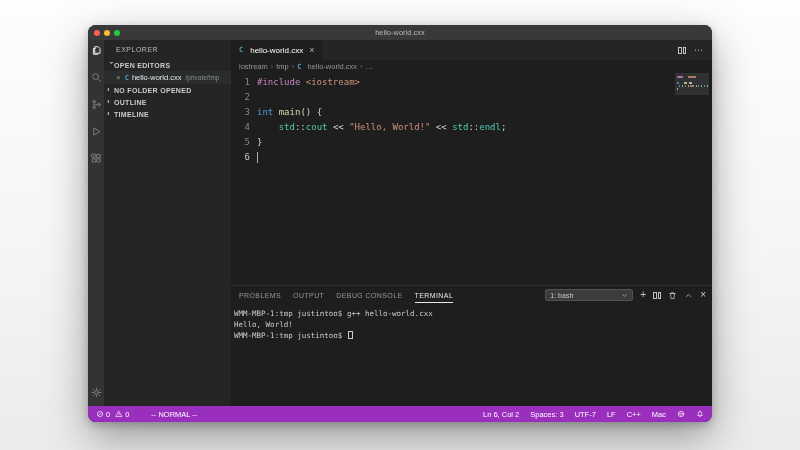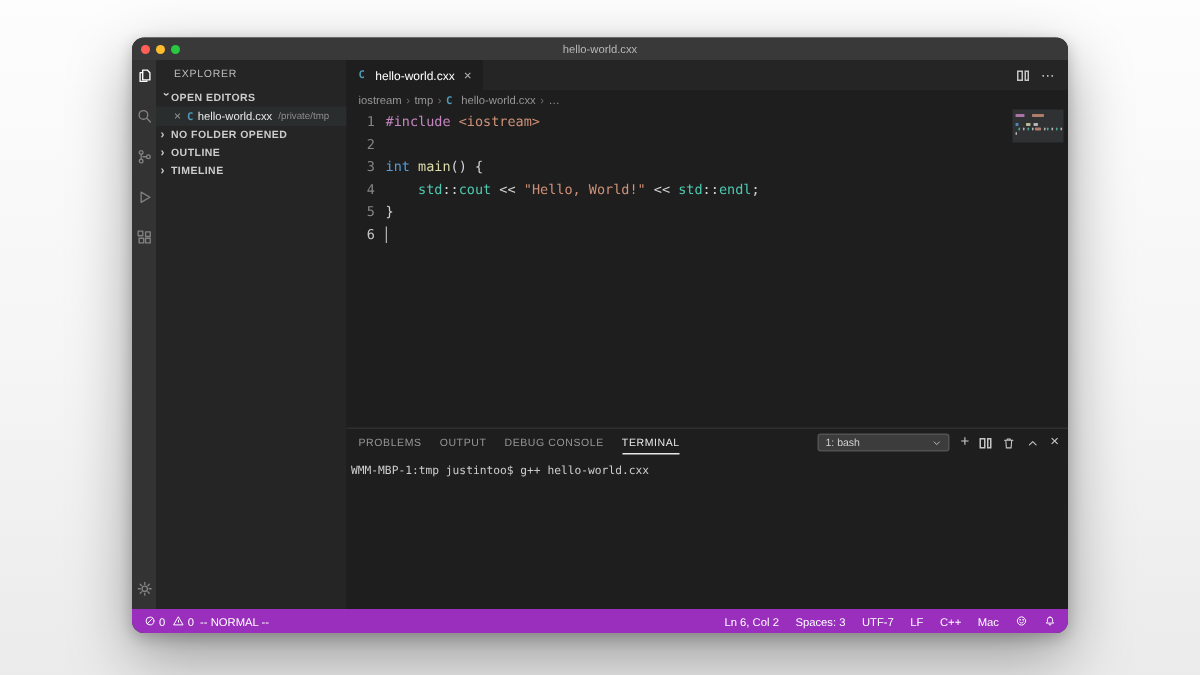--- a/index.html
+++ b/index.html
@@ -76,21 +76,21 @@
   .pa-ico { font-size:10px; line-height:1; color:#c5c5c5; display:flex; align-items:center; }
   .pa-ico svg { width:9px; height:9px; display:block; }
 
   .terminal { flex:1; padding:4px 0 0 3px; font-family:"DejaVu Sans Mono", monospace; font-size:7.5px; line-height:11px; color:#cccccc; }
   .term-line { white-space:pre; }
   .term-cursor { display:inline-block; width:5px; height:8px; border:1px solid #cccccc; vertical-align:-1px; margin-left:1px; }
 
   .statusbar { height:16px; flex:0 0 auto; display:flex; align-items:center; padding:0 8px; color:#ffffff; font-size:7.5px; background:var(--status-bg,#9A2FBE); }
   .st-left { display:flex; align-items:center; gap:4px; }
   .st-group { display:flex; align-items:center; gap:2px; }
-  .st-mode { }
+  .st-mode { margin-left:18px; }
   .st-fill { flex:1; }
   .st-right { display:flex; align-items:center; gap:11px; }
   .st-ico svg { width:8px; height:8px; display:block; }
 
   svg { stroke:currentColor; fill:none; stroke-width:1.3; stroke-linecap:round; stroke-linejoin:round; }
 </style>
 </head>
 <body>
 
 <div class="canvas">
@@ -285,20 +285,22 @@
               <span class="pa-ico">
                 <svg viewBox="0 0 16 16">
                     <polyline points="4,10 8,6 12,10"></polyline>
                   </svg>
               </span>
               <span class="pa-ico">×</span>
             </div>
           </div>
           <div class="terminal" id="terminal">
               <div class="term-line">WMM-MBP-1:tmp justintoo$ g++ hello-world.cxx</div>
+              <div class="term-line">Hello, World!</div>
+              <div class="term-line">WMM-MBP-1:tmp justintoo$ <span class="term-cursor"></span></div>
             </div>
         </div>
       </div>
     </div>
 
     <div class="statusbar" style="--status-bg: #9A2FBE;">
       <div class="st-left">
         <span class="st-group">
           <span class="st-ico">
             <svg viewBox="0 0 16 16">

